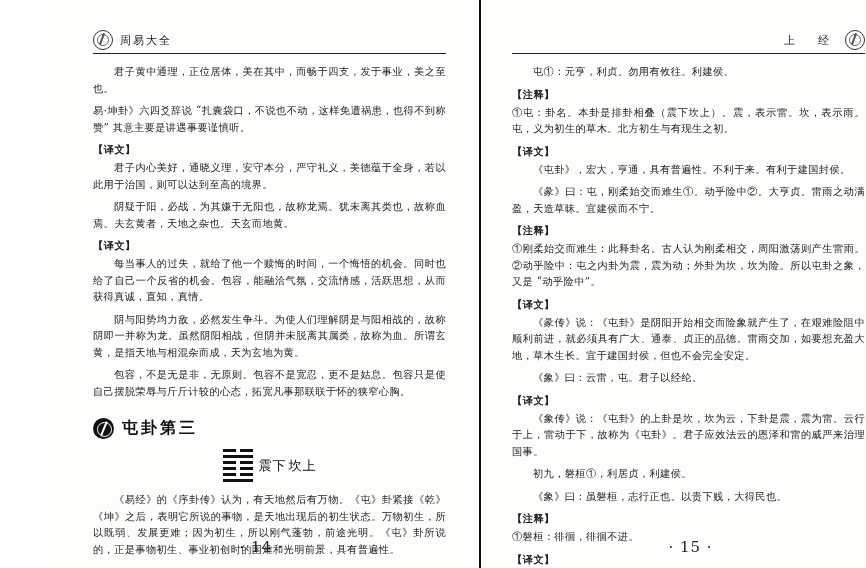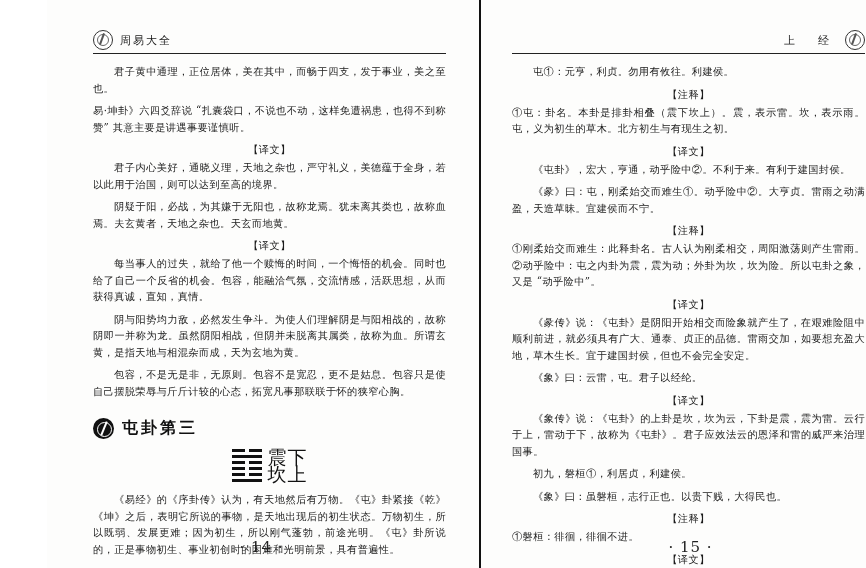--- a/index.html
+++ b/index.html
@@ -113,24 +113,23 @@
     margin: 0 0 6px 0;
     font-size: 10.2px;
     line-height: 16.5px;
     text-align: justify;
     letter-spacing: 0.4px;
   }
   p.ind { text-indent: 21px; }
   .hdr {
     margin: 7px 0 3px 0;
     font-size: 10.2px;
-    font-weight: normal;
+    font-weight: bold;
     letter-spacing: 0.5px;
     font-family: "DejaVu Serif", "Liberation Serif", serif;
-    text-align: center;
   }
   
   .sect {
     display: flex;
     align-items: center;
     gap: 8px;
     margin: 18px 0 10px 0;
   }
   .sect-mark {
     width: 21px; height: 21px;
@@ -179,24 +178,23 @@
     width: 30px;
     height: 3px;
     display: flex;
     justify-content: space-between;
   }
   .line .seg { background: #111; height: 3px; }
   .line.yang .seg { width: 30px; }
   .line.yin .seg { width: 13px; }
   .fig-labels {
     display: flex;
-    flex-direction: column;
     gap: 2px;
     font-family: "DejaVu Serif", "Liberation Serif", serif;
-    font-size: 19px;
+    font-size: 13px;
     letter-spacing: 1px;
     line-height: 15px;
     color: #111;
   }
   
   .folio {
     position: absolute;
     bottom: 12px;
     left: 0; right: 0;
     text-align: center;
@@ -218,21 +216,21 @@
         <span class="seal"></span>
         <span class="rh-title">周易大全</span>
       </div>
       <div class="rh-rule"></div>
     </div>
 
     <div class="col">
       <p class="tx ind">君子黄中通理，正位居体，美在其中，而畅于四支，发于事业，美之至也。</p>
       <p class="tx">易·坤卦》六四爻辞说 “扎囊袋口，不说也不动，这样免遭祸患，也得不到称赞” 其意主要是讲遇事要谨慎听。</p>
       <div class="hdr">【译文】</div>
-      <p class="tx ind">君子内心美好，通晓义理，天地之杂也，严守礼义，美德蕴于全身，若以此用于治国，则可以达到至高的境界。</p>
+      <p class="tx ind">君子内心美好，通晓义理，安守本分，严守礼义，美德蕴于全身，若以此用于治国，则可以达到至高的境界。</p>
       <p class="tx ind">阴疑于阳，必战，为其嫌于无阳也，故称龙焉。犹未离其类也，故称血焉。夫玄黄者，天地之杂也。天玄而地黄。</p>
       <div class="hdr">【译文】</div>
       <p class="tx ind">每当事人的过失，就给了他一个赎悔的时间，一个悔悟的机会。同时也给了自己一个反省的机会。包容，能融洽气氛，交流情感，活跃思想，从而获得真诚，直知，真情。</p>
       <p class="tx ind">阴与阳势均力敌，必然发生争斗。为使人们理解阴是与阳相战的，故称阴即一并称为龙。虽然阴阳相战，但阴并未脱离其属类，故称为血。所谓玄黄，是指天地与相混杂而成，天为玄地为黄。</p>
       <p class="tx ind">包容，不是无是非，无原则。包容不是宽忍，更不是姑息。包容只是使自己摆脱荣辱与斤斤计较的心态，拓宽凡事那联联于怀的狭窄心胸。</p>
 
       <div class="sect">
         <span class="sect-mark"></span>
         <span class="sect-title">屯卦第三</span>
       </div>
@@ -284,21 +282,21 @@
         <span class="seal"></span>
       </div>
       <div class="rh-rule"></div>
     </div>
 
     <div class="col">
       <p class="tx ind">屯①：元亨，利贞。勿用有攸往。利建侯。</p>
       <div class="hdr">【注释】</div>
       <p class="tx">①屯：卦名。本卦是排卦相叠（震下坎上）。震，表示雷。坎，表示雨。屯，义为初生的草木。北方初生与有现生之初。</p>
       <div class="hdr">【译文】</div>
-      <p class="tx ind">《屯卦》，宏大，亨通，动乎险中②。不利于来。有利于建国封侯。</p>
+      <p class="tx ind">《屯卦》，宏大，亨通，具有普遍性。不利于来。有利于建国封侯。</p>
       <p class="tx ind">《彖》曰：屯，刚柔始交而难生①。动乎险中②。大亨贞。雷雨之动满盈，天造草昧。宜建侯而不宁。</p>
       <div class="hdr">【注释】</div>
       <p class="tx">①刚柔始交而难生：此释卦名。古人认为刚柔相交，周阳激荡则产生雷雨。②动乎险中：屯之内卦为震，震为动；外卦为坎，坎为险。所以屯卦之象，又是 “动乎险中”。</p>
       <div class="hdr">【译文】</div>
       <p class="tx ind">《彖传》说：《屯卦》是阴阳开始相交而险象就产生了，在艰难险阻中顺利前进，就必须具有广大、通泰、贞正的品德。雷雨交加，如要想充盈大地，草木生长。宜于建国封侯，但也不会完全安定。</p>
       <p class="tx ind">《象》曰：云雷，屯。君子以经纶。</p>
       <div class="hdr">【译文】</div>
       <p class="tx ind">《象传》说：《屯卦》的上卦是坎，坎为云，下卦是震，震为雷。云行于上，雷动于下，故称为《屯卦》。君子应效法云的恩泽和雷的威严来治理国事。</p>
       <p class="tx ind">初九，磐桓①，利居贞，利建侯。</p>
       <p class="tx ind">《象》曰：虽磐桓，志行正也。以贵下贱，大得民也。</p>

